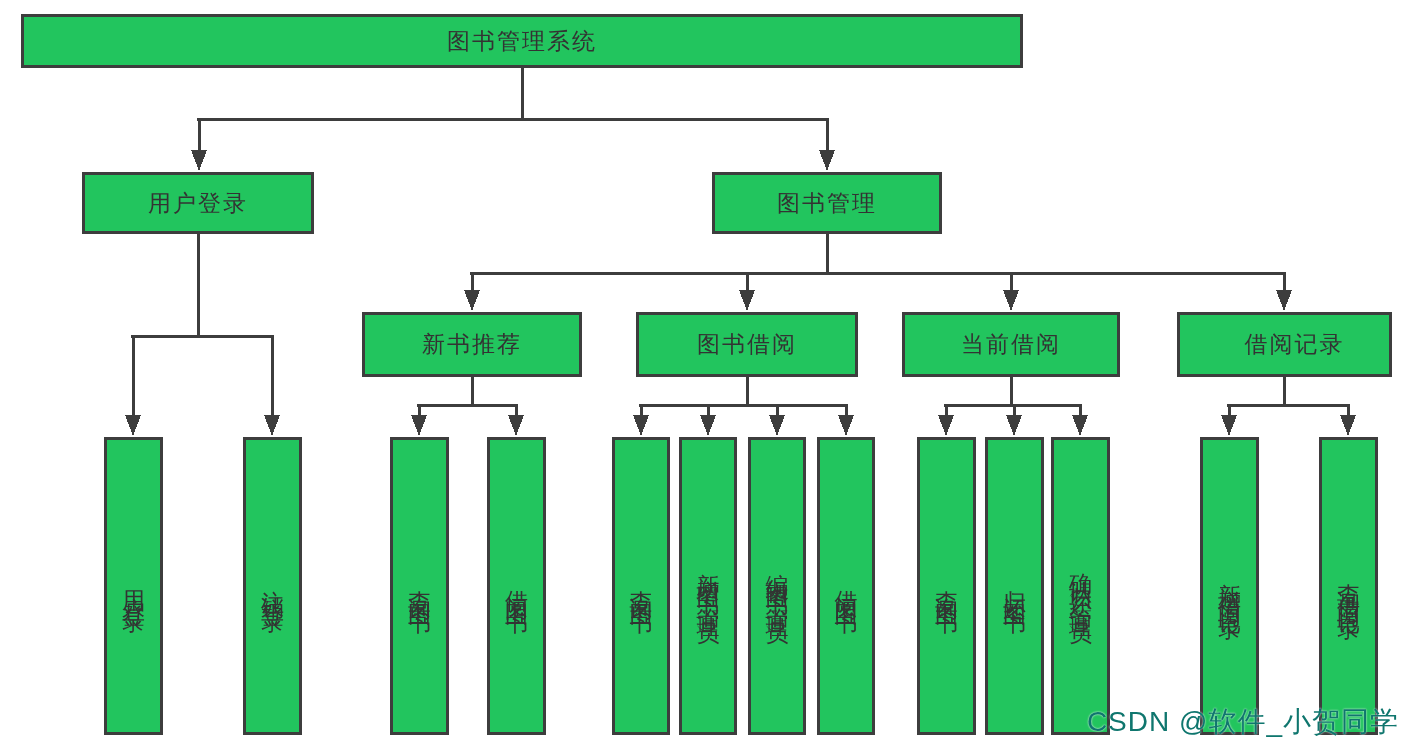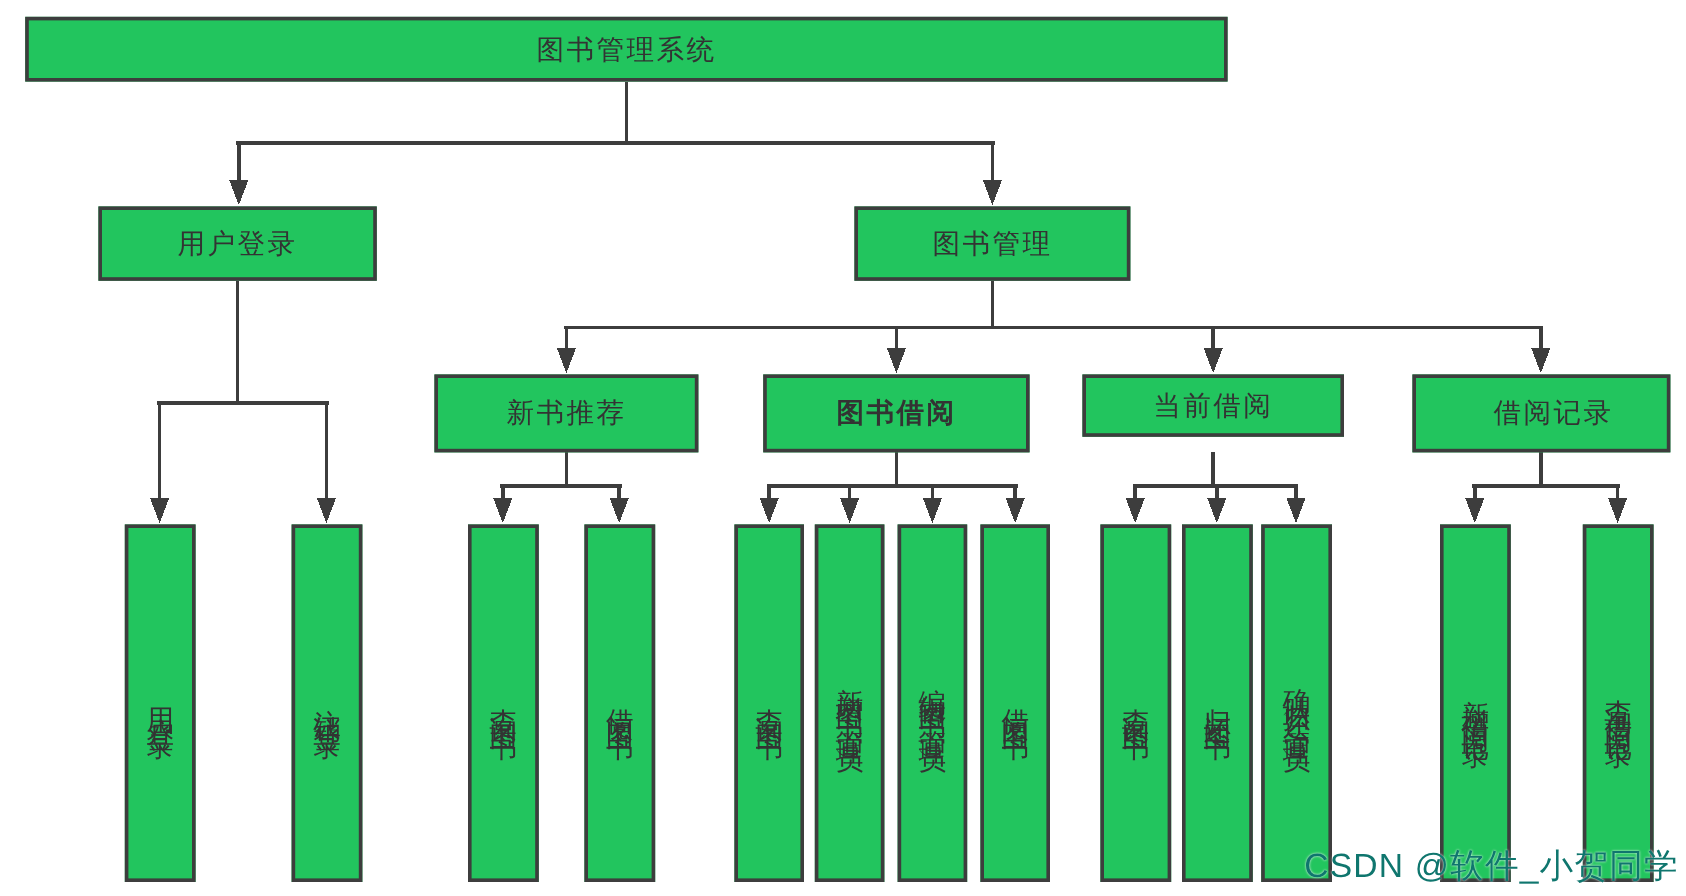--- a/index.html
+++ b/index.html
@@ -131,22 +131,22 @@
       <polygon points="1340,415 1356,415 1348,436"></polygon>
     </g>
   </svg>
 
   <div class="box" style="left:21px; top:14px; width:1002px; height:54px;">图书管理系统</div>
 
   <div class="box" style="left:82px; top:172px; width:232px; height:62px;">用户登录</div>
   <div class="box" style="left:712px; top:172px; width:230px; height:62px;">图书管理</div>
 
   <div class="box" style="left:362px; top:312px; width:220px; height:65px;">新书推荐</div>
-  <div class="box" style="left:636px; top:312px; width:222px; height:65px;font-weight:bold;">图书借阅</div>
-  <div class="box" style="left:902px; top:312px; width:218px; height:52px;">当前借阅</div>
+  <div class="box" style="left:636px; top:312px; width:222px; height:65px;">图书借阅</div>
+  <div class="box" style="left:902px; top:312px; width:218px; height:65px;">当前借阅</div>
   <div class="box" style="left:1177px; top:312px; width:215px; height:65px;padding-left:20px;">借阅记录</div>
 
   <div class="box leaf" style="left:104px; top:437px; width:59px; height:298px;">用户登录</div>
   <div class="box leaf" style="left:243px; top:437px; width:59px; height:298px;">注销登录</div>
 
   <div class="box leaf" style="left:390px; top:437px; width:59px; height:298px;">查询图书</div>
   <div class="box leaf" style="left:487px; top:437px; width:59px; height:298px;">借阅图书</div>
 
   <div class="box leaf" style="left:612px; top:437px; width:58px; height:298px;">查询图书</div>
   <div class="box leaf" style="left:679px; top:437px; width:58px; height:298px;">新增图书（管理员）</div>

